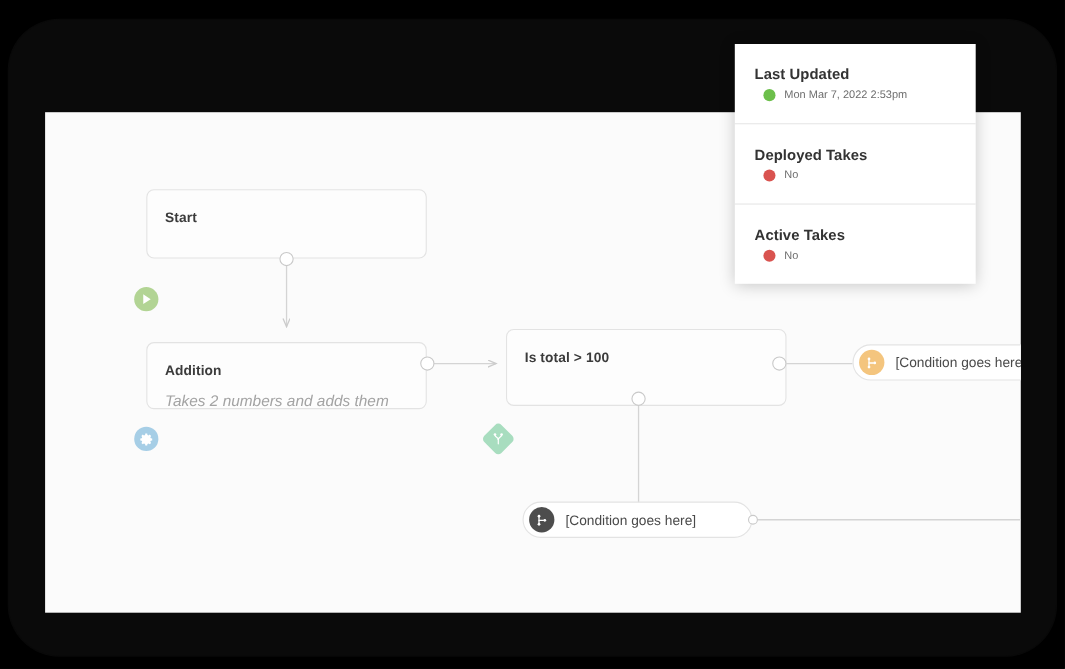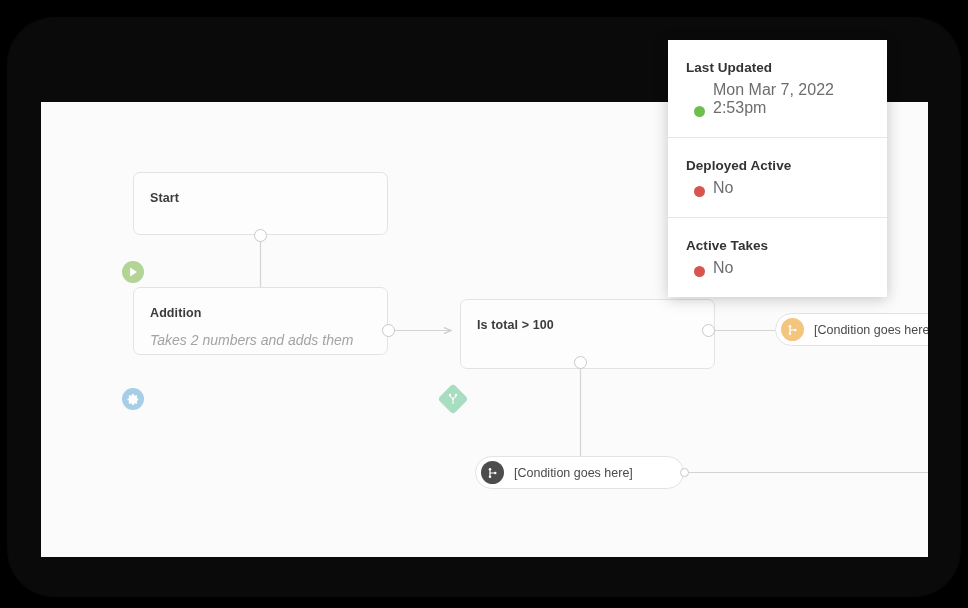--- a/index.html
+++ b/index.html
@@ -185,21 +185,21 @@
     font-size: 13.5px;
     font-weight: bold;
     color: #333333;
     letter-spacing: 0.05px;
   }
   .panel-val {
     margin-top: 6px;
     padding-left: 8px;
     display: flex;
     align-items: flex-end;
-    font-size: 16px;
+    font-size: 10px;
     color: #6d6d6d;
   }
   .dot {
     width: 11px;
     height: 11px;
     border-radius: 50%;
     margin-right: 8px;
     flex: 0 0 auto;
   }
 </style>
@@ -236,21 +236,21 @@
 
     <div class="node" style="left:92px; top:70px; width:255px; height:63px;text-align:center;">
       <div class="node-title">Start</div>
     </div>
     <div class="badge badge-circle" style="left:81px; top:159px; background:#b2d494;">
       <svg width="9" height="10" viewBox="0 0 9 10" xmlns="http://www.w3.org/2000/svg">
         <path d="M1.2 0.6 L8 5 L1.2 9.4 Z" fill="#ffffff"></path>
       </svg>
     </div>
 
-    <div class="node" style="left:92px; top:185px; width:255px; height:68px;">
+    <div class="node" style="left:92px; top:209px; width:255px; height:61px;">
       <div class="node-title">Addition</div>
       <div class="node-sub">Takes 2 numbers and adds them</div>
     </div>
     <div class="badge badge-circle" style="left:81px; top:286px; background:#a6cee6;">
       <svg width="13" height="13" viewBox="0 0 24 24" xmlns="http://www.w3.org/2000/svg">
         <path fill="#ffffff" d="M12 8.2a3.8 3.8 0 1 0 0 7.6 3.8 3.8 0 0 0 0-7.6zm0 5.9a2.1 2.1 0 1 1 0-4.2 2.1 2.1 0 0 1 0 4.2z"></path>
         <path fill="#ffffff" d="M21 13.6v-3.2l-2.4-.4a6.9 6.9 0 0 0-.8-1.9l1.4-2-2.3-2.3-2 1.4a6.9 6.9 0 0 0-1.9-.8L12.6 2h-3.2l-.4 2.4a6.9 6.9 0 0 0-1.9.8l-2-1.4L2.8 6.1l1.4 2a6.9 6.9 0 0 0-.8 1.9L1 10.4v3.2l2.4.4c.2.7.5 1.3.8 1.9l-1.4 2 2.3 2.3 2-1.4c.6.3 1.2.6 1.9.8l.4 2.4h3.2l.4-2.4c.7-.2 1.3-.5 1.9-.8l2 1.4 2.3-2.3-1.4-2c.3-.6.6-1.2.8-1.9l2.4-.4z"></path>
       </svg>
     </div>
 
@@ -312,21 +312,21 @@
 
     <div class="panel-row">
       <div class="panel-head">Last Updated</div>
       <div class="panel-val">
         <span class="dot" style="background:#6cbf4b;"></span>
         <span>Mon Mar 7, 2022 2:53pm</span>
       </div>
     </div>
 
     <div class="panel-row">
-      <div class="panel-head">Deployed Active</div>
+      <div class="panel-head">Deployed Takes</div>
       <div class="panel-val">
         <span class="dot" style="background:#d9534f;"></span>
         <span>No</span>
       </div>
     </div>
 
     <div class="panel-row">
       <div class="panel-head">Active Takes</div>
       <div class="panel-val">
         <span class="dot" style="background:#d9534f;"></span>

